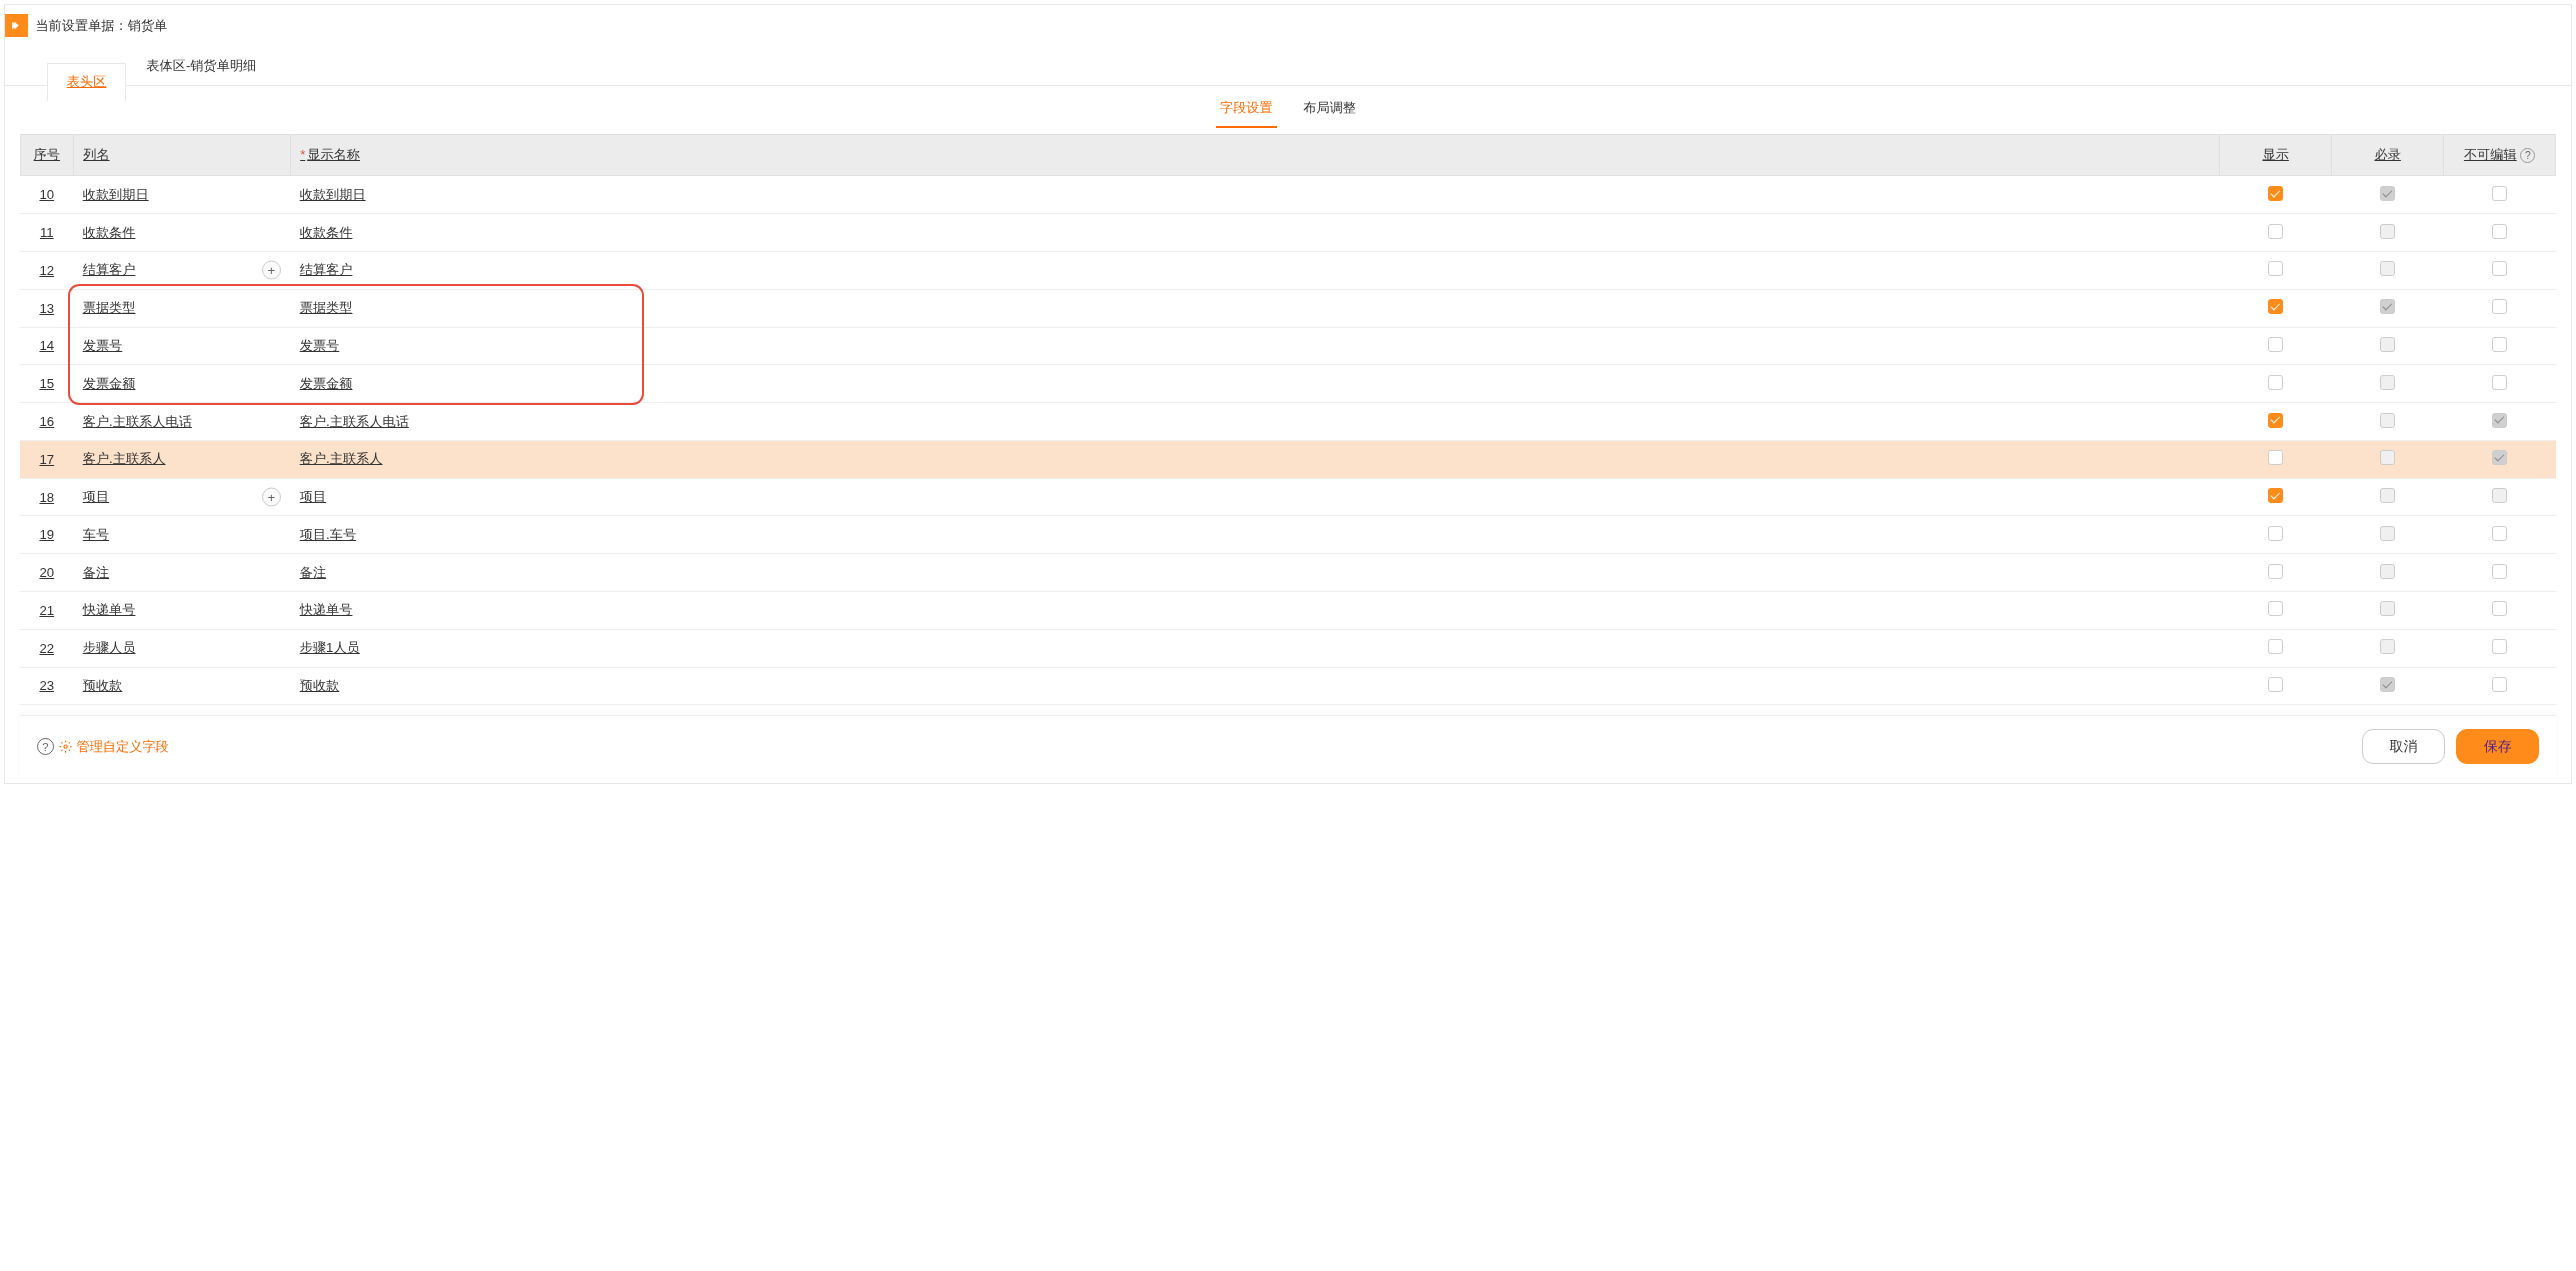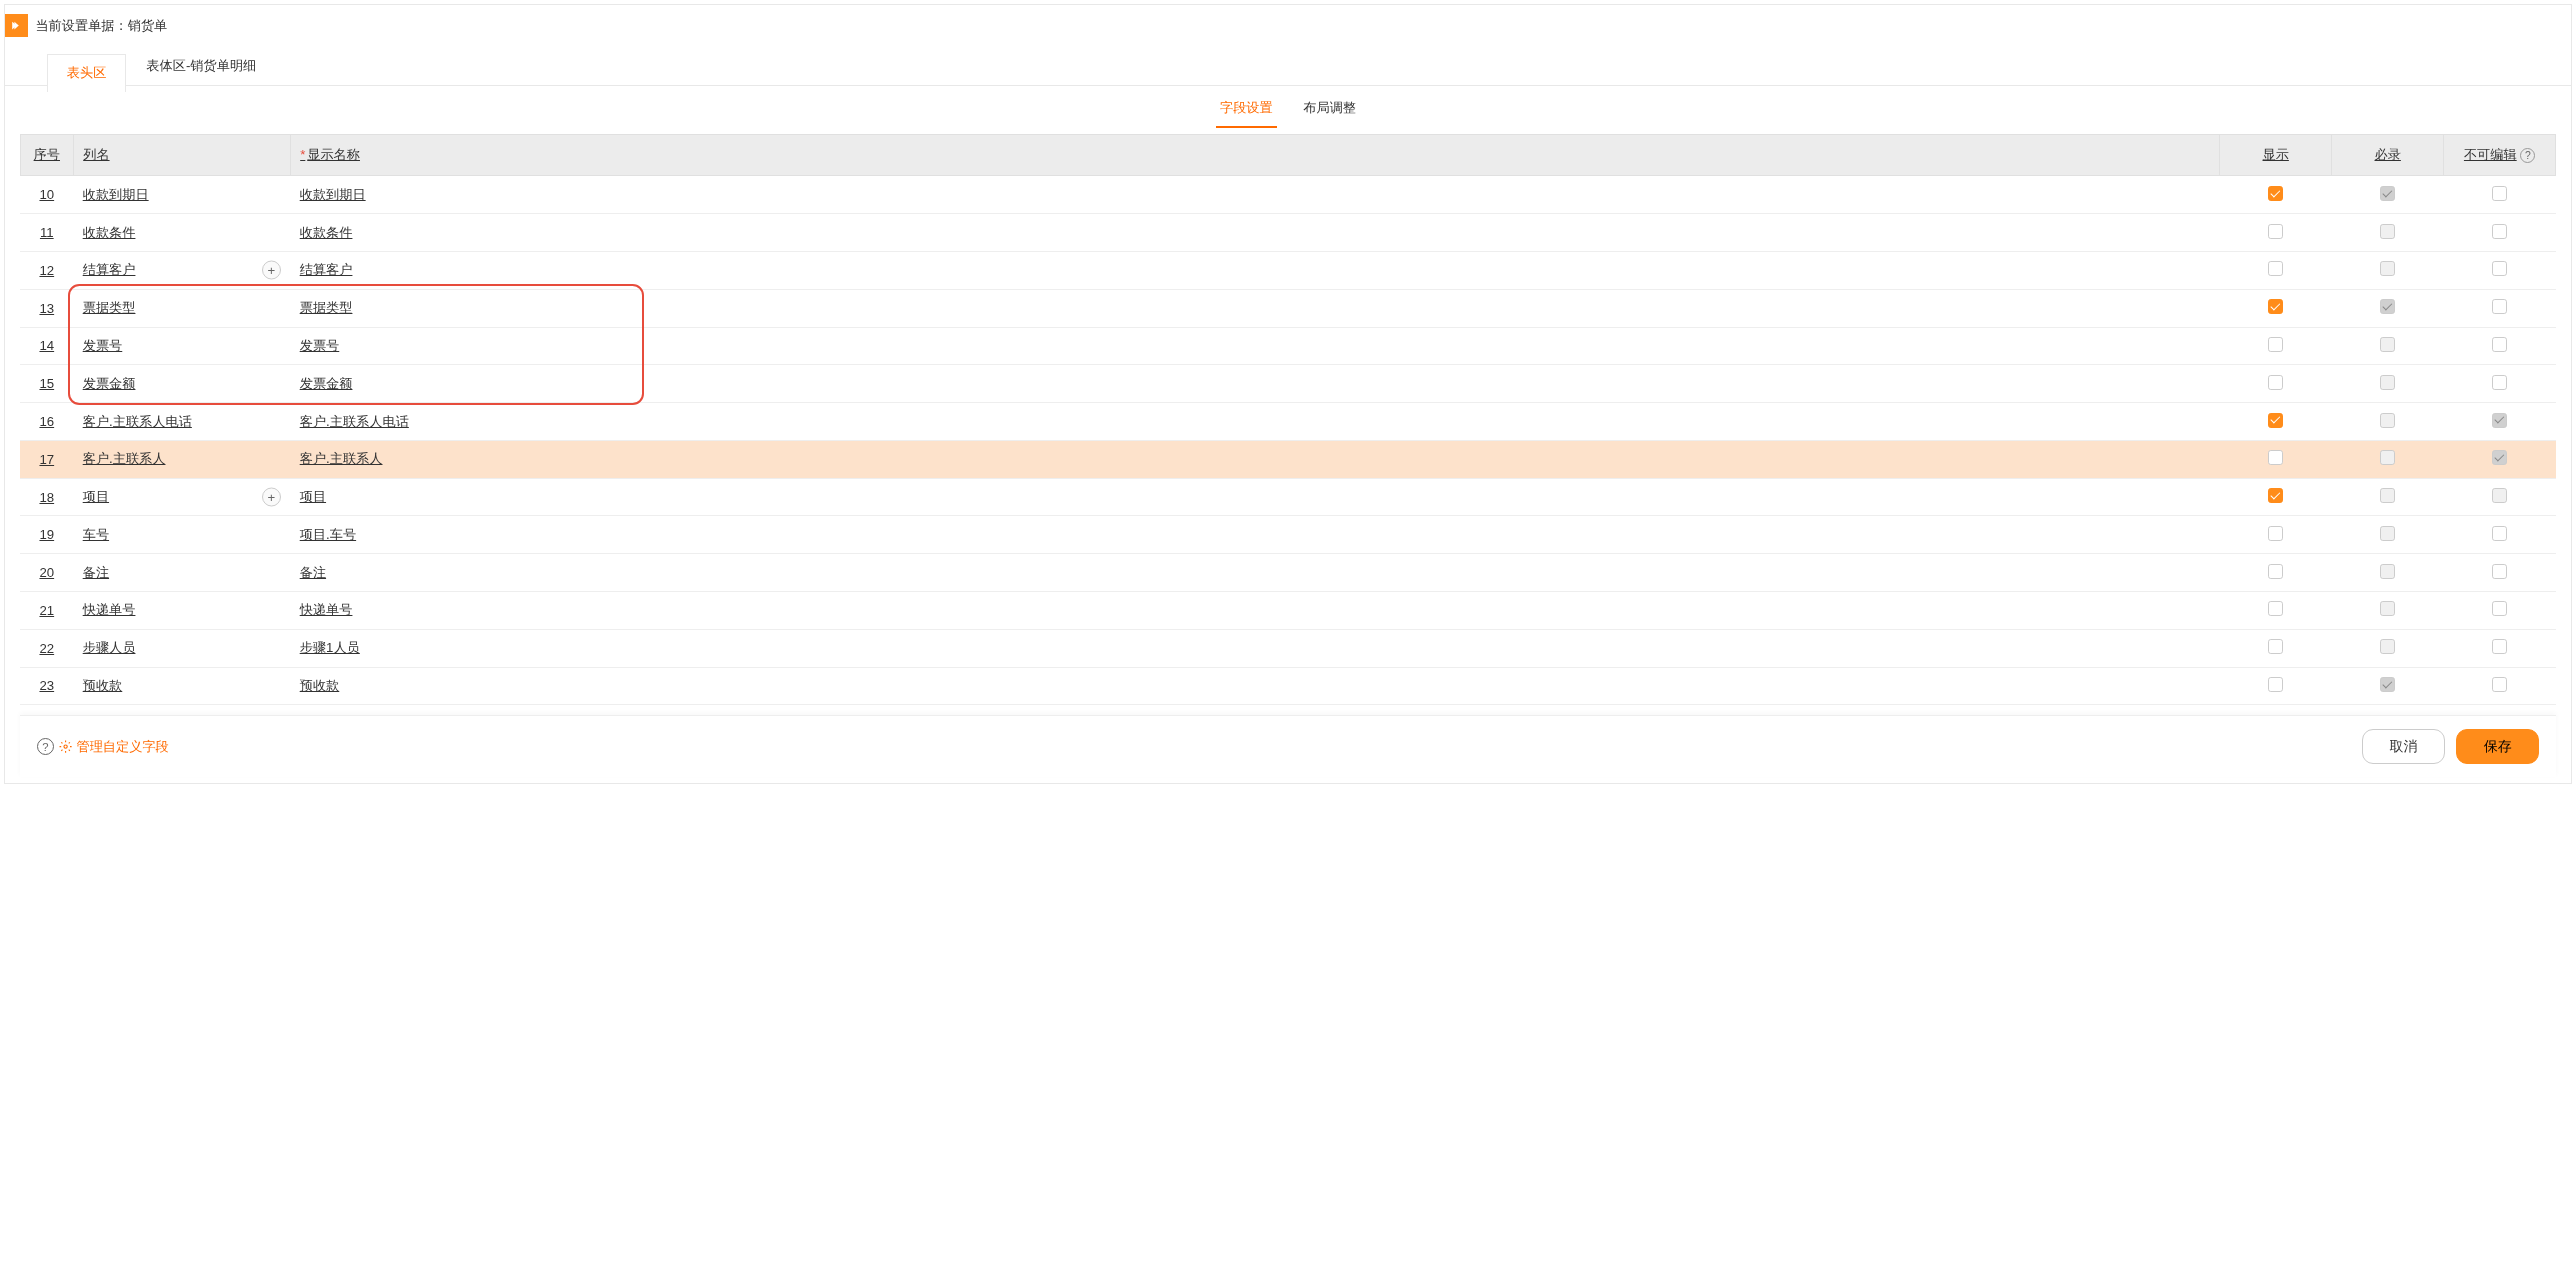--- a/index.html
+++ b/index.html
@@ -3,21 +3,21 @@
 <meta charset="utf-8">
 <style>
 * { box-sizing: border-box; margin: 0; padding: 0; }
 body { font-family: -apple-system, "PingFang SC", "Microsoft YaHei", sans-serif; font-size: 13.2px; color: #333; background: #fff; }
 .outer { border: 0.9px solid #e8e8e8; margin: 3.8px; }
 .top-bar { display: flex; align-items: center; height: 42px; }
 .expand-btn { width: 23px; height: 23px; background: #ff8c1a; display: flex; align-items: center; justify-content: center; cursor: pointer; margin-right: 7.6px; }
 .expand-btn svg { width: 13.2px; height: 13.2px; fill: #fff; }
 .tabs-row { display: flex; padding-left: 42px; border-bottom: 0.9px solid #e8e8e8; }
 .tab { padding: 9.4px 19px; cursor: pointer; color: #333; border: 0.9px solid transparent; border-bottom: none; }
-.tab.active { color: #ff6a00; border-color: #e8e8e8; background: #fff; position: relative; top: 7px; }
+.tab.active { color: #ff6a00; border-color: #e8e8e8; background: #fff; position: relative; top: 16px; text-decoration: underline; }
 .sub-tabs { display: flex; justify-content: center; gap: 23px; padding: 13.2px 0 0; }
 .sub-tab { padding: 0 3.8px 9.4px; cursor: pointer; color: #333; border-bottom: 2.8px solid transparent; }
 .sub-tab.active { color: #ff6a00; border-bottom-color: #ff6a00; }
 .table-wrap { padding: 5.7px 15px 0; text-decoration: underline; }
 table { width: 100%; border-collapse: collapse; }
 th { background: #ececec; font-weight: 500; text-align: left; padding: 11.3px 9.4px; border: 0.9px solid #e0e0e0; }
 th.center { text-align: center; }
 td { border-bottom: 0.9px solid #eee; padding: 9.4px 9.4px; vertical-align: middle; }
 td.seq { text-align: center; width: 53px; }
 td.colname { width: 217px; position: relative; }
@@ -35,21 +35,21 @@
 .checkbox.disabled.checked { background: #d0d0d0; border-color: #ccc; }
 .checkbox.disabled.checked::after { border-color: #888; }
 .footer { display: flex; align-items: center; justify-content: space-between; padding: 13.2px 17px; border-top: 0.9px solid #eee; margin: 9.4px 15px 5.7px; box-shadow: 0 -1.9px 5.7px rgba(0,0,0,0.03); }
 .footer-left { display: flex; align-items: center; gap: 5.7px; }
 .footer-help { width: 17px; height: 17px; border: 1.4px solid #666; border-radius: 50%; display: inline-flex; align-items: center; justify-content: center; font-size: 11.3px; color: #666; }
 .footer-link { color: #ff6a00; cursor: pointer; display: inline-flex; align-items: center; gap: 3.8px; text-align: center; }
 .gear-icon { width: 13.2px; height: 13.2px; }
 .footer-right { display: flex; gap: 11.3px; }
 .btn { padding: 7.6px 26.5px; border-radius: 11px; cursor: pointer; font-size: 14px; }
 .btn-cancel { background: #fff; border: 0.9px solid #ccc; color: #333; }
-.btn-save { background: #ff8c1a; border: 0.9px solid #ff8c1a; color: #000000; }
+.btn-save { background: #ff8c1a; border: 0.9px solid #ff8c1a; color: #4c1d95; }
 .content-area { position: relative; }
 </style>
 </head>
 <body>
 
 <div class="outer">
   <div class="top-bar">
     <div class="expand-btn">
       <svg viewBox="0 0 24 24">
           <path d="M8 5l8 7-8 7z"></path>

